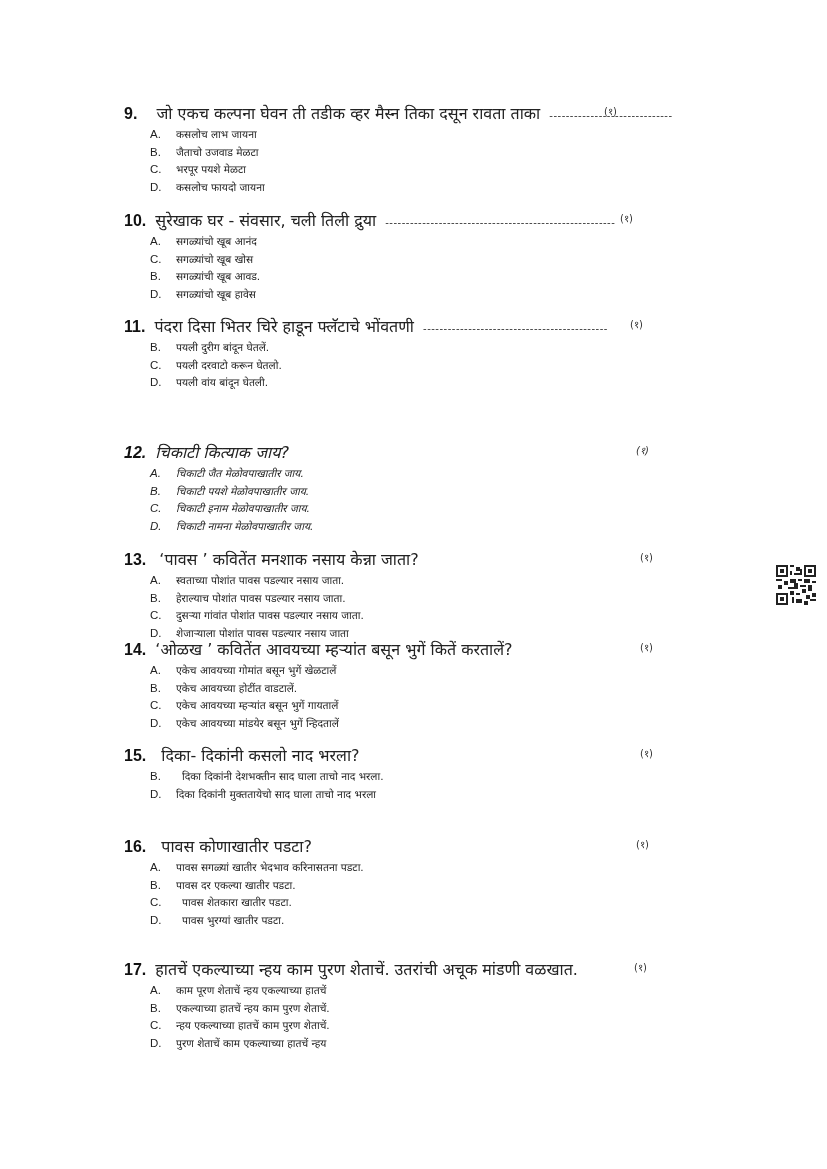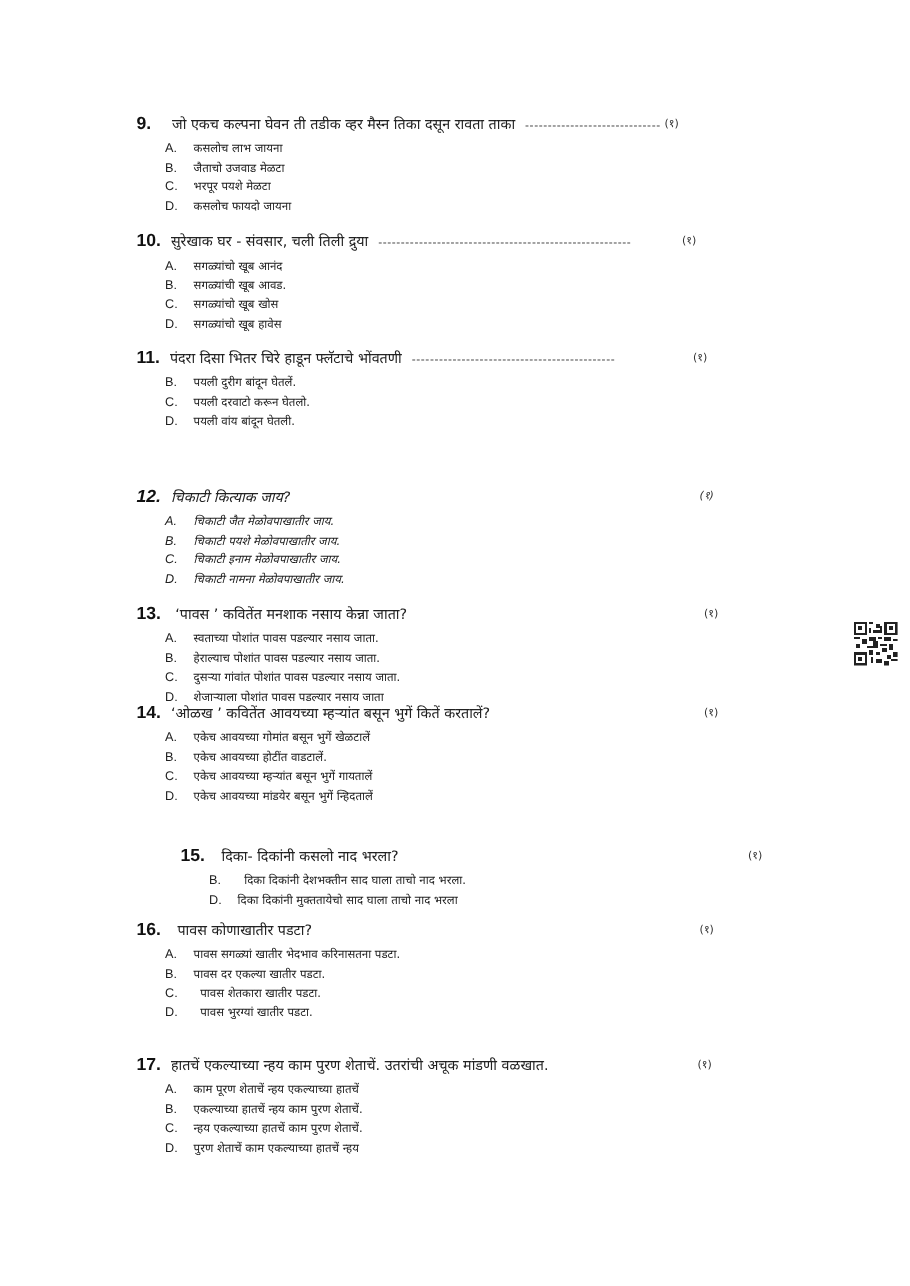--- a/index.html
+++ b/index.html
@@ -9,21 +9,21 @@
       color: #1a1a1a;
     }
     .page { position: absolute; left: 0; top: 0; width: 827px; height: 1169px; }
     .question { position: absolute; left: 124px; width: 540px; }
     .q-line { position: relative; height: 20px; white-space: nowrap; }
     .q-num {
       display: inline-block; font-family: "Liberation Sans", sans-serif;
       font-weight: bold; font-size: 16px; color: #111;
       vertical-align: baseline;
     }
-    .q-text { font-size: 13px; vertical-align: baseline; margin-left: 4px; color: #222; }
+    .q-text { font-size: 16px; vertical-align: baseline; margin-left: 4px; color: #222; }
     .q-dashes { font-size: 10px; color: #333; letter-spacing: 0.5px; margin-left: 4px; }
     .q-marks {
       position: absolute; top: 2px; font-size: 10px; color: #333;
       font-family: "DejaVu Sans", sans-serif;
     }
     .options { margin-top: 1px; }
     .opt { height: 17.5px; white-space: nowrap; padding-left: 26px; }
     .opt-letter {
       display: inline-block; width: 26px; font-family: "Liberation Sans", sans-serif;
       font-size: 11.5px; color: #222;
@@ -55,22 +55,22 @@
 
   <div class="question" style="top:209px;">
     <div class="q-line">
       <span class="q-num">10.</span>
       <span class="q-text">सुरेखाक घर - संवसार, चली तिली द्रुया</span>
       <span class="q-dashes">--------------------------------------------------------</span>
       <span class="q-marks" style="left:496px;">(१)</span>
     </div>
     <div class="options">
       <div class="opt"><span class="opt-letter">A.</span><span class="opt-text">सगळ्यांचो खूब आनंद</span></div>
+      <div class="opt"><span class="opt-letter">C.</span><span class="opt-text">सगळ्यांचो खूब खोस</span></div>
       <div class="opt"><span class="opt-letter">B.</span><span class="opt-text">सगळ्यांची खूब आवड.</span></div>
-      <div class="opt"><span class="opt-letter">C.</span><span class="opt-text">सगळ्यांचो खूब खोस</span></div>
       <div class="opt"><span class="opt-letter">D.</span><span class="opt-text">सगळ्यांचो खूब हावेस</span></div>
     </div>
   </div>
 
   <div class="question" style="top:315px;">
     <div class="q-line">
       <span class="q-num">11.</span>
       <span class="q-text">पंदरा दिसा भितर चिरे हाडून फ्लॅटाचे भोंवतणी</span>
       <span class="q-dashes">---------------------------------------------</span>
       <span class="q-marks" style="left:506px;">(१)</span>
@@ -117,21 +117,21 @@
       <span class="q-marks" style="left:516px;">(१)</span>
     </div>
     <div class="options">
       <div class="opt"><span class="opt-letter">A.</span><span class="opt-text">एकेच आवयच्या गोमांत बसून भुगें खेळटालें</span></div>
       <div class="opt"><span class="opt-letter">B.</span><span class="opt-text">एकेच आवयच्या होटींत वाडटालें.</span></div>
       <div class="opt"><span class="opt-letter">C.</span><span class="opt-text">एकेच आवयच्या म्हऱ्यांत बसून भुगें गायतालें</span></div>
       <div class="opt"><span class="opt-letter">D.</span><span class="opt-text">एकेच आवयच्या मांडयेर बसून भुगें न्हिदतालें</span></div>
     </div>
   </div>
 
-  <div class="question" style="top:768px;margin-left:40px;">
+  <div class="question" style="top:744px;">
     <div class="q-line">
       <span class="q-num">15.</span>
       <span class="q-text" style="margin-left:10px;">दिका- दिकांनी कसलो नाद भरला?</span>
       <span class="q-marks" style="left:516px;">(१)</span>
     </div>
     <div class="options">
       <div class="opt"><span class="opt-letter">B.</span><span class="opt-text" style="margin-left:6px;">दिका दिकांनी देशभक्तीन साद घाला ताचो नाद भरला.</span></div>
       <div class="opt"><span class="opt-letter">D.</span><span class="opt-text">दिका दिकांनी मुक्ततायेचो साद घाला ताचो नाद भरला</span></div>
     </div>
   </div>

